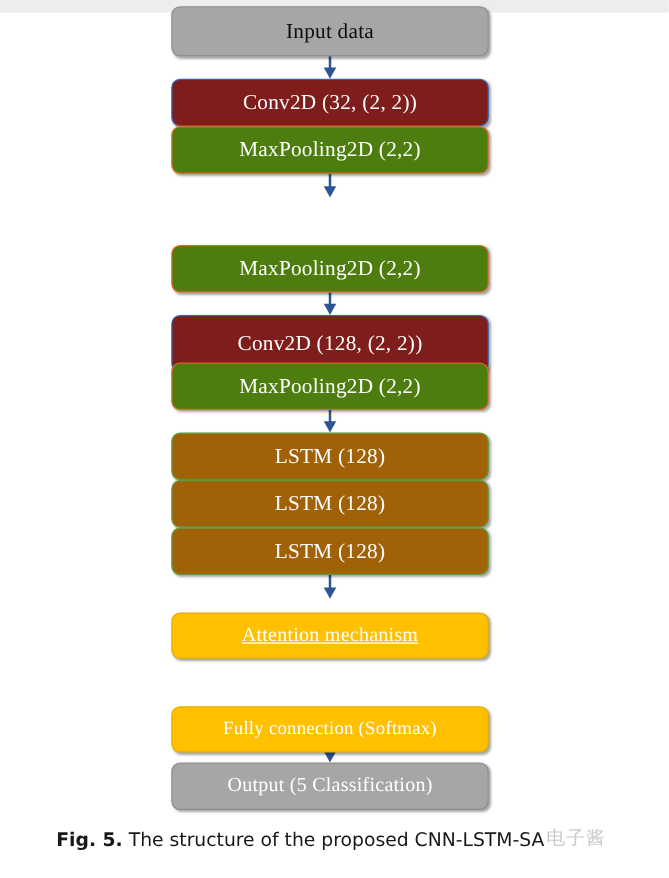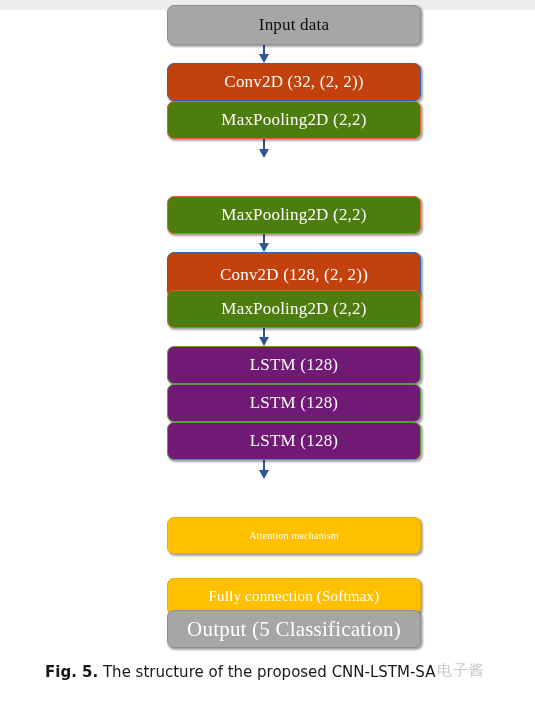--- a/index.html
+++ b/index.html
@@ -39,37 +39,36 @@
     border-radius: 7px;
     display: flex;
     align-items: center;
     justify-content: center;
     text-align: center;
     font-family: "Liberation Serif", "DejaVu Serif", serif;
     letter-spacing: 0.2px;
     box-shadow: 1.5px 1.5px 2px rgba(0,0,0,0.35);
     border: 1px solid rgba(0,0,0,0.18);
     white-space: nowrap;
-    margin-left: 30px;
   }
 
   .node.gray {
     background: #a6a6a6;
     border-color: #8f8f8f;
   }
   .node.blue {
-    background: #c2410c;
+    background: #7f1d1d;
     border-color: #3561ad;
   }
   .node.orange {
     background: #4d7c0f;
     border-color: #d96a20;
   }
   .node.green {
-    background: #701a75;
+    background: #a16207;
     border-color: #5f9a3a;
   }
   .node.yellow {
     background: #ffc000;
     border-color: #e8ae00;
   }
 
   .node.text-dark { color: #0d0d0d; }
   .node.text-light { color: #ffffff; }
 
@@ -134,20 +133,20 @@
     <div class="arrow" style="top: 592px; height: 10px;"></div>
     <div class="node gray text-dark" style="top: 5px; height: 40px; font-size: 17px;">Input data</div>
     <div class="node blue text-light" style="top: 63px; height: 38px; font-size: 17px;">Conv2D (32, (2, 2))</div>
     <div class="node orange text-light" style="top: 101px; height: 38px; font-size: 17px;">MaxPooling2D (2,2)</div>
     <div class="node orange text-light" style="top: 196px; height: 38px; font-size: 17px;">MaxPooling2D (2,2)</div>
     <div class="node blue text-light" style="top: 252px; height: 46px; font-size: 17px;">Conv2D (128, (2, 2))</div>
     <div class="node orange text-light" style="top: 290px; height: 38px; font-size: 17px;">MaxPooling2D (2,2)</div>
     <div class="node green text-light" style="top: 346px; height: 38px; font-size: 17px;">LSTM (128)</div>
     <div class="node green text-light" style="top: 384px; height: 38px; font-size: 17px;">LSTM (128)</div>
     <div class="node green text-light" style="top: 422px; height: 38px; font-size: 17px;">LSTM (128)</div>
-    <div class="node yellow text-light" style="top: 517px; height: 37px; font-size: 10px;">Attention mechanism</div>
-    <div class="node yellow text-light" style="top: 578px; height: 37px; font-size: 15px;">Fully connection (Softmax)</div>
-    <div class="node gray text-light" style="top: 610px; height: 38px; font-size: 21px;">Output (5 Classification)</div>
+    <div class="node yellow text-light" style="top: 490px; height: 37px; font-size: 16px; text-decoration: underline;">Attention mechanism</div>
+    <div class="node yellow text-light" style="top: 565px; height: 37px; font-size: 15px;">Fully connection (Softmax)</div>
+    <div class="node gray text-light" style="top: 610px; height: 38px; font-size: 16px;">Output (5 Classification)</div>
   </div>
 
 <div id="caption"><span class="fig-label">Fig. 5.</span><span> The structure of the proposed CNN-LSTM-SA</span></div>
 
 <div id="watermark">电子酱</div>
 
 </body></html>

